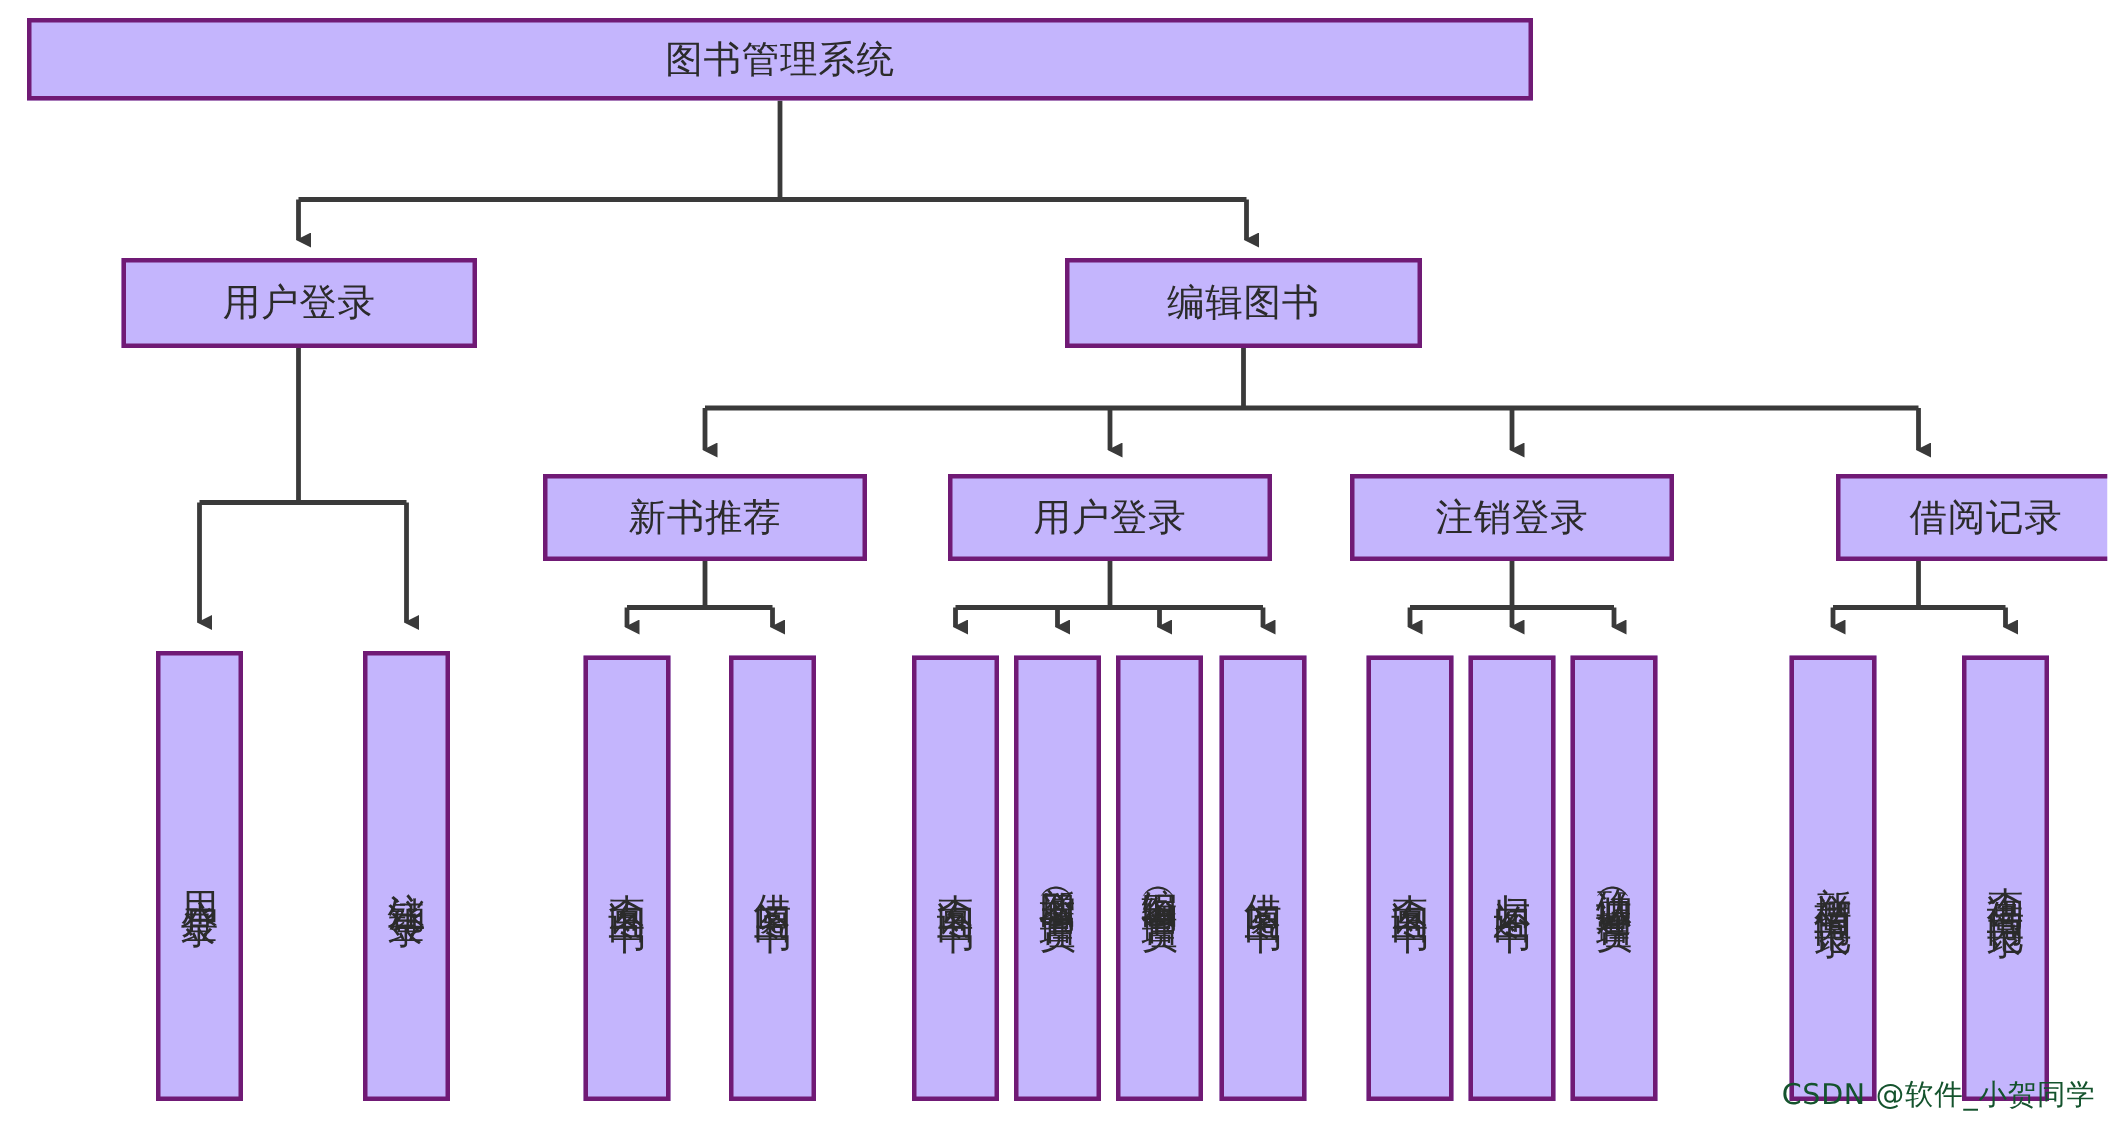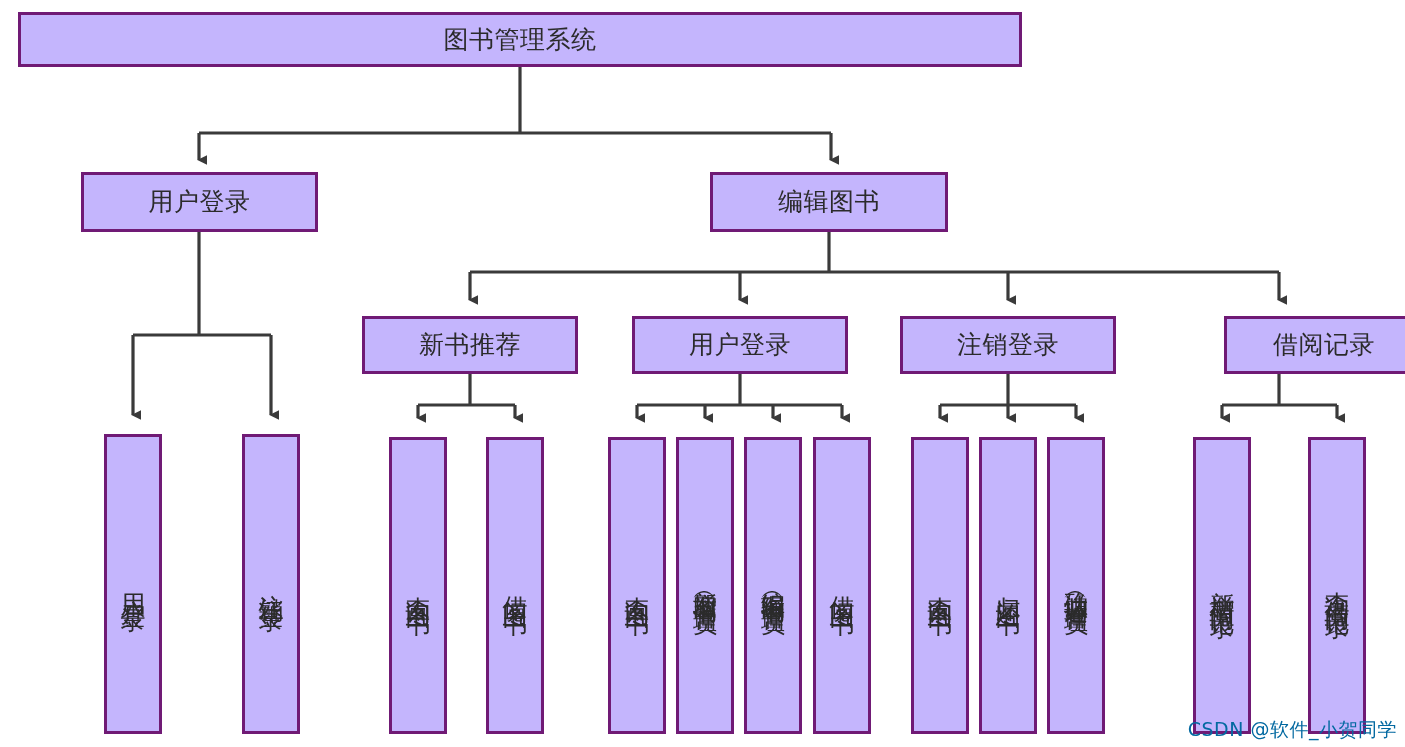--- a/index.html
+++ b/index.html
@@ -70,21 +70,21 @@
     letter-spacing: 3px;
     font-size: 24px;
   }
   
   #watermark {
     position: absolute;
     right: 8px;
     bottom: 4px;
     z-index: 5;
     font-size: 19px;
-    color: #0369a1;
+    color: #14532d;
     letter-spacing: 0.5px;
     white-space: nowrap;
     pointer-events: none;
   }
 </style>
 </head>
 <body>
 
 <div id="diagram-root">
 

